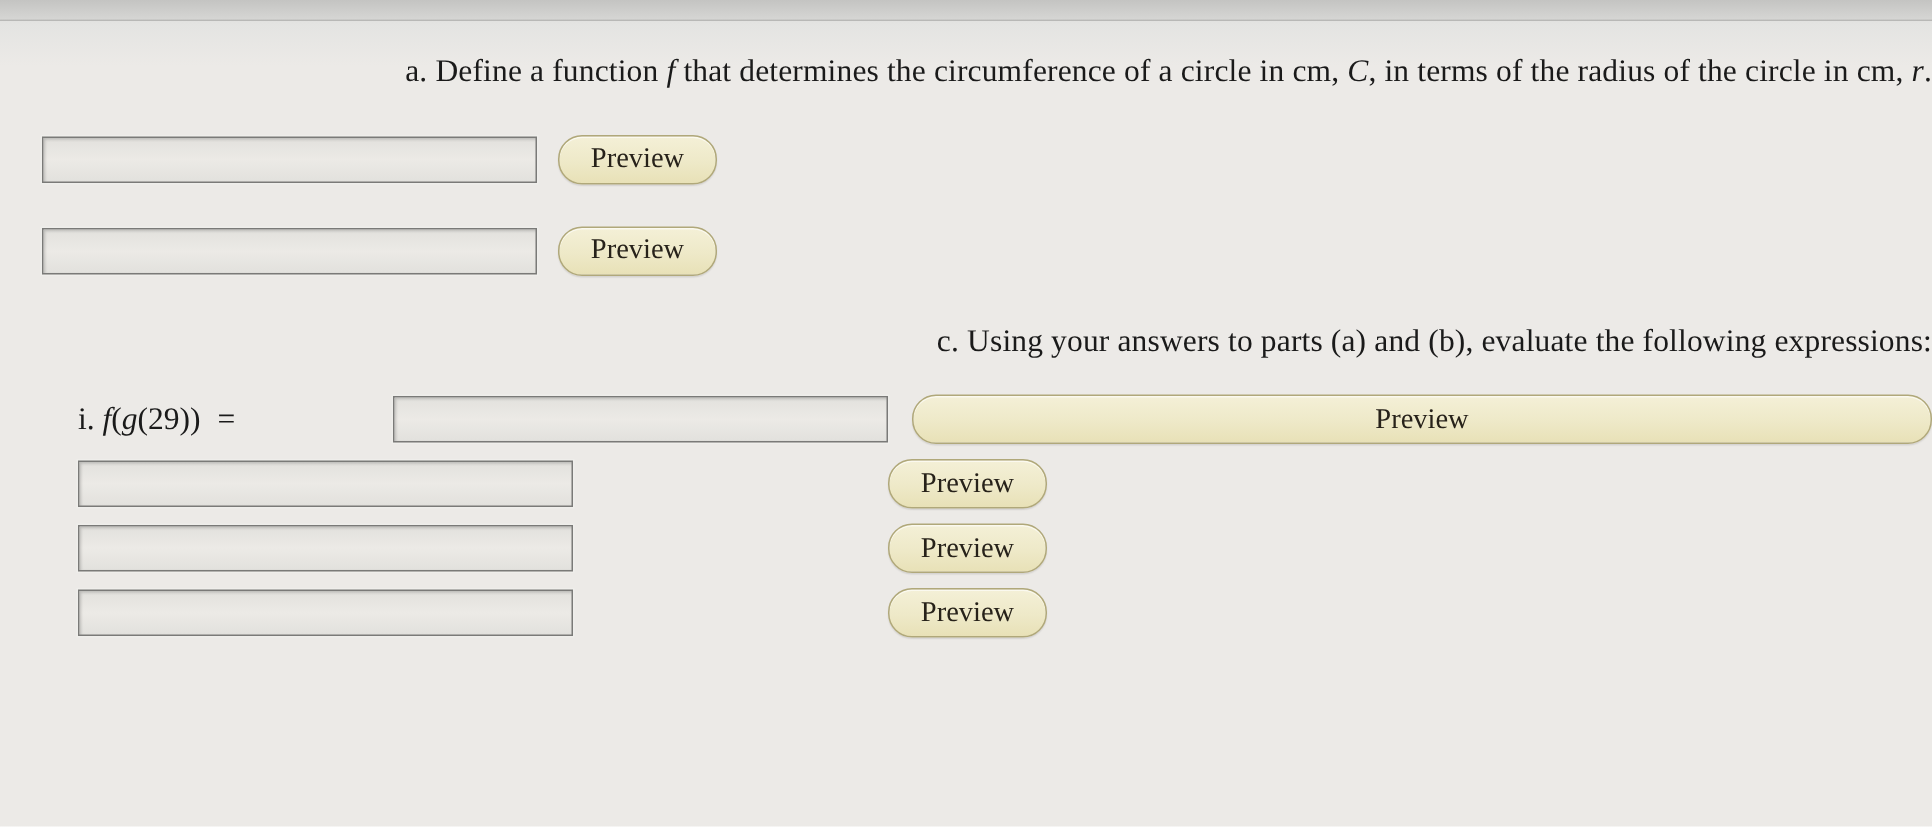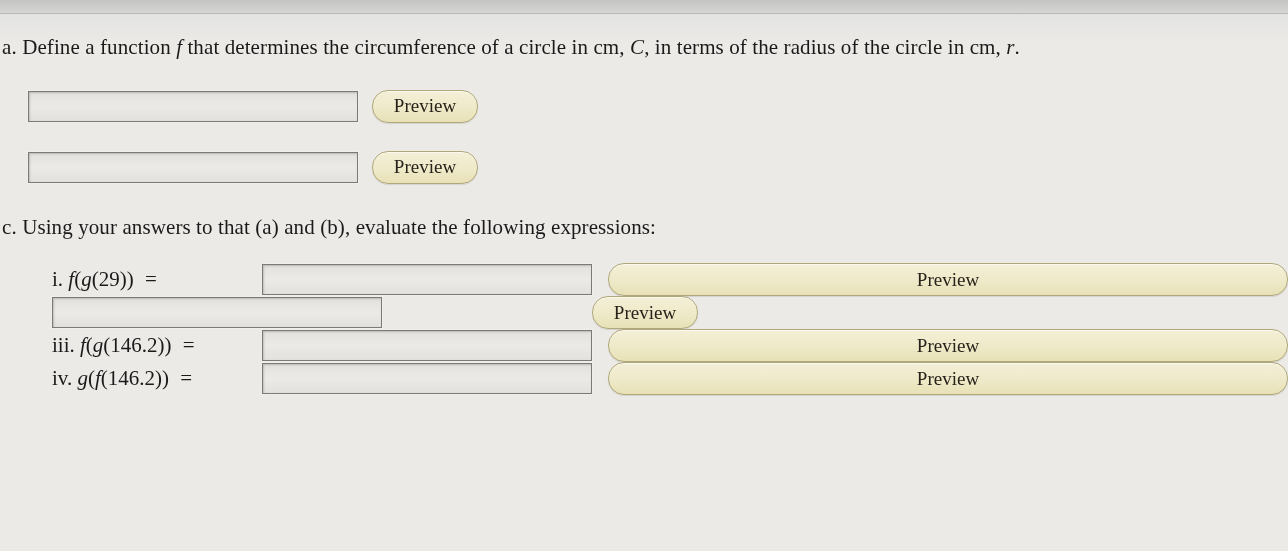--- a/index.html
+++ b/index.html
@@ -22,20 +22,21 @@
   .content {
     padding: 18px 0 0 0;
   }
   .part {
     margin-bottom: 22px;
   }
   .prompt {
     padding: 0 0 0 2px;
     line-height: 1.5;
     letter-spacing: 0.1px;
+    text-align: right;
   }
   .fstyle { font-style: italic; font-family: Georgia, serif; }
   .row-a, .row-b {
     display: flex;
     align-items: center;
     gap: 14px;
     margin: 26px 0 28px 28px;
   }
   .row-c-list {
     margin: 20px 0 0 52px;
@@ -64,20 +65,21 @@
     background: linear-gradient(180deg, #f4f0d7 0%, #eee9c8 55%, #e8e1b7 100%);
     box-shadow: inset 0 1px 0 rgba(255,255,255,0.6), 0 1px 1px rgba(0,0,0,0.1);
     font-family: Georgia, serif;
     font-size: 19px;
     color: #27221a;
     cursor: pointer;
     user-select: none;
   }
   .sub-list {
     display: grid;
+    row-gap: 10px;
   }
   .sub-row {
     display: grid;
     grid-template-columns: 210px 330px 16px auto;
     align-items: center;
   }
   .sub-label {
     text-align: left;
     font-size: 21px;
     white-space: nowrap;
@@ -106,21 +108,21 @@
   <div class="part">
     <div class="row-b">
       <input class="answer-input" type="text" value="" style="">
       <button class="preview-btn">Preview</button>
     </div>
   </div>
 
   <div class="part">
     <div class="prompt">
       <span>c.</span>
-      <span>Using your answers to that (a) and (b), evaluate the following expressions:</span>
+      <span>Using your answers to parts (a) and (b), evaluate the following expressions:</span>
     </div>
     <div class="row-c-list">
       <div class="sub-list">
 
         <div class="sub-row">
           <div class="sub-label">
             <span>i.</span>
             <span class="fstyle">f</span>(<span class="fstyle">g</span>(<span>29</span>))
             <span class="eq">=</span>
           </div>
@@ -129,36 +131,26 @@
           <button class="preview-btn">Preview</button>
         </div>
 
         <div class="sub-row">
           <input class="answer-input short" type="text" value="" style="">
           <div class="spacer"></div>
           <button class="preview-btn">Preview</button>
         </div>
 
         <div class="sub-row">
-          <div class="sub-label">
-            <span>iii.</span>
-            <span class="fstyle">f</span>(<span class="fstyle">g</span>(<span>146.2</span>))
-            <span class="eq">=</span>
-          </div>
           <input class="answer-input short" type="text" value="" style="">
           <div class="spacer"></div>
           <button class="preview-btn">Preview</button>
         </div>
 
         <div class="sub-row">
-          <div class="sub-label">
-            <span>iv.</span>
-            <span class="fstyle">g</span>(<span class="fstyle">f</span>(<span>146.2</span>))
-            <span class="eq">=</span>
-          </div>
           <input class="answer-input short" type="text" value="" style="">
           <div class="spacer"></div>
           <button class="preview-btn">Preview</button>
         </div>
 
       </div>
     </div>
   </div>
 
 </div>

